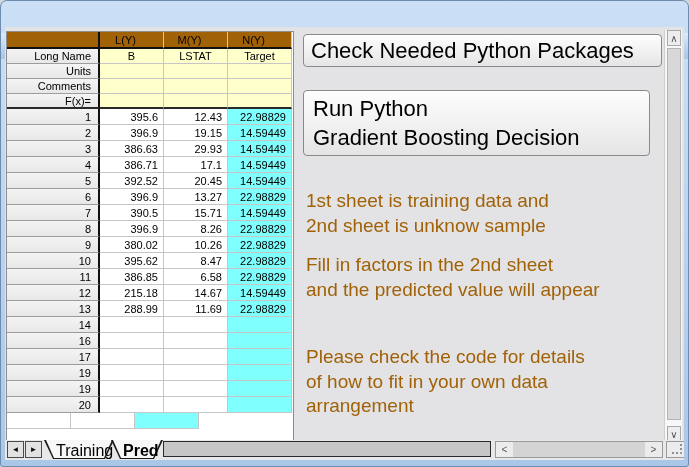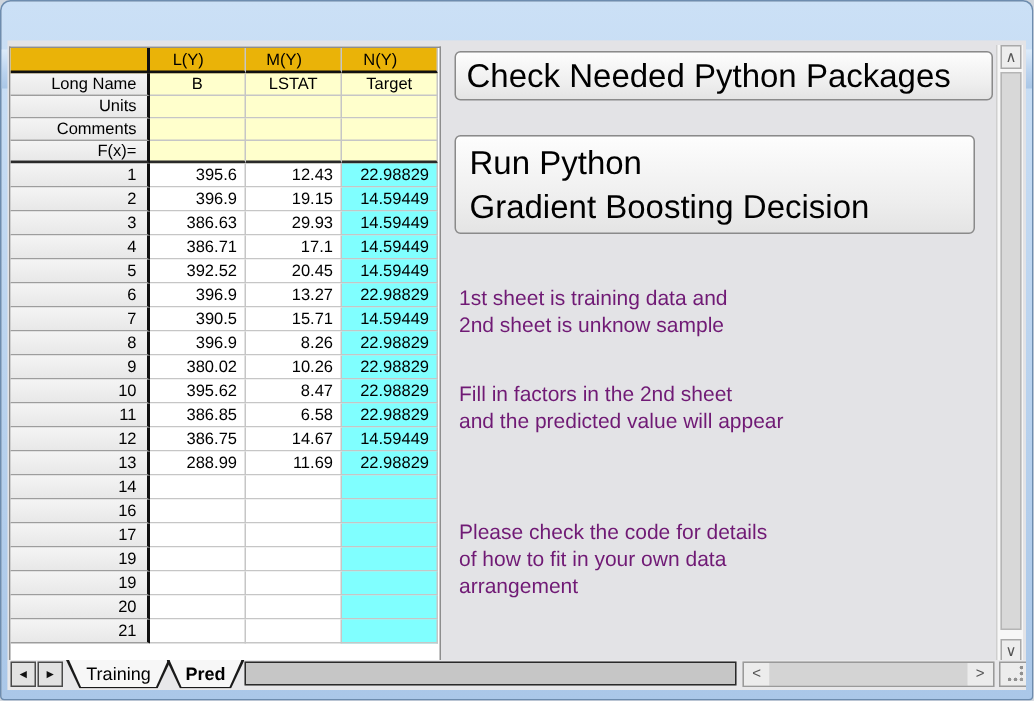--- a/index.html
+++ b/index.html
@@ -30,36 +30,36 @@
   
   .client{position:absolute;left:4px;right:4px;top:26px;bottom:6px;background:#e3e3e6;overflow:hidden;}
   
   .wtable{position:absolute;left:1px;top:4px;width:288px;height:411px;overflow:hidden;
     background:#fff;border:1px solid #8d8d8d;border-bottom:none;}
   .trow{display:flex;}
   .cell{border-right:1px solid #c6c6c6;border-bottom:1px solid #c6c6c6;
     font-size:11px;color:#000;display:flex;align-items:center;overflow:hidden;white-space:nowrap;}
   .rh{width:93px;background:linear-gradient(#f4f4f4,#e8e8e8);border-right:2px solid #101010;
     border-bottom:1px solid #9d9d9d;justify-content:flex-end;padding-right:7px;}
-  .colhead .cell{height:17px;background:#eab308;border-bottom:2px solid #101010;justify-content:center;padding-right:12px;}
+  .colhead .cell{height:17px;background:#a16207;border-bottom:2px solid #101010;justify-content:center;padding-right:12px;}
   .colhead .rh{border-right:2px solid #101010;}
   .hrow .cell{height:15px;}
   .hrow .hv{width:64px;background:var(--hdr-fill);justify-content:center;}
   .fxrow .cell{border-bottom:2px solid #2a2a2a;}
   .drow .cell{height:16px;}
   .drow .val{width:64px;background:#fff;justify-content:flex-end;padding-right:5px;}
   .drow .target{background:var(--target-fill);text-align:center;}
   
   .rpanel{position:absolute;left:289px;top:0;width:372px;bottom:20px;background:#e3e3e6;}
   .obtn{position:absolute;font-family:"Liberation Sans",sans-serif;color:#000;
     background:linear-gradient(#fdfdfd,#ededed 70%,#e4e4e4);
     border:1px solid #8a8a8a;border-radius:4px;text-align:left;cursor:pointer;}
   .obtn.one{left:9px;top:7px;width:359px;height:33px;font-size:22px;padding:0 7px;white-space:nowrap;}
   .obtn.two{left:9px;top:63px;width:347px;height:66px;font-size:22px;line-height:1.32;padding:2px 9px;}
-  .note{position:absolute;left:12px;font-size:14px;line-height:1.3;color:#701a75;}
+  .note{position:absolute;left:12px;font-size:19px;line-height:1.3;color:#a16207;}
   .note.n1{top:162px;}
   .note.n2{top:226px;}
   .note.n3{top:318px;}
   
   .vscroll{position:absolute;right:2px;top:3px;width:18px;height:412px;background:#f7f7f7;
     border-left:1px solid #cfcfcf;}
   .varrow{position:absolute;left:2px;width:14px;height:16px;background:#ededed;border:1px solid #a9a9a9;
     display:flex;align-items:center;justify-content:center;font-size:10px;color:#555;}
   .varrow.up{top:0;}
   .varrow.down{bottom:0;}
@@ -68,21 +68,21 @@
   .bottombar{position:absolute;left:0;right:0;bottom:0;height:20px;background:#e8e8ea;}
   .tabarrow{position:absolute;top:1px;width:17px;height:17px;background:#e2e2e2;border:1px solid #4a4a4a;
     display:flex;align-items:center;justify-content:center;font-size:8px;color:#111;}
   .tabarrow.left{left:2px;}
   .tabarrow.right{left:20px;}
   .tab{position:absolute;top:0;height:19px;cursor:pointer;}
   .tab-bg{position:absolute;inset:0;background:#1a1a1a;
     clip-path:polygon(0 0,100% 0,calc(100% - 9px) 100%,9px 100%);}
   .tab-bg::after{content:"";position:absolute;left:1px;right:1px;top:0;bottom:1px;background:#f7f7f7;
     clip-path:polygon(1px 0,calc(100% - 1px) 0,calc(100% - 9px) 100%,9px 100%);}
-  .tab-label{position:relative;display:block;text-align:center;font-size:12px;color:#000;
+  .tab-label{position:relative;display:block;text-align:center;font-size:16px;color:#000;
     padding:2px 12px 0 12px;}
   .tab.active .tab-label{font-weight:bold;}
   .tab.training{left:39px;width:70px;}
   .tab.pred{left:106px;width:52px;}
   .tabstrip{position:absolute;left:158px;top:1px;width:328px;height:16px;background:#c6c6c6;border:1px solid #2a2a2a;}
   .hscroll{position:absolute;left:490px;top:1px;width:168px;height:17px;border:1px solid #9a9a9a;
     display:flex;background:#d4d4d4;}
   .harrow{width:17px;height:100%;background:#ececec;display:flex;align-items:center;justify-content:center;
     font-size:10px;color:#555;}
   .htrack{flex:1;background:#d4d4d4;}
@@ -223,21 +223,21 @@
             <div class="cell val target">22.98829</div>
           </div>
           <div class="trow drow">
             <div class="cell rh">11</div>
             <div class="cell val">386.85</div>
             <div class="cell val">6.58</div>
             <div class="cell val target">22.98829</div>
           </div>
           <div class="trow drow">
             <div class="cell rh">12</div>
-            <div class="cell val">386.75</div>
+            <div class="cell val">215.18</div>
             <div class="cell val">14.67</div>
             <div class="cell val target">14.59449</div>
           </div>
           <div class="trow drow">
             <div class="cell rh">13</div>
             <div class="cell val">288.99</div>
             <div class="cell val">11.69</div>
             <div class="cell val target">22.98829</div>
           </div>
           <div class="trow drow">
@@ -270,21 +270,20 @@
             <div class="cell val"></div>
             <div class="cell val target"></div>
           </div>
           <div class="trow drow">
             <div class="cell rh">20</div>
             <div class="cell val"></div>
             <div class="cell val"></div>
             <div class="cell val target"></div>
           </div>
           <div class="trow drow">
-            <div class="cell rh">21</div>
             <div class="cell val"></div>
             <div class="cell val"></div>
             <div class="cell val target"></div>
           </div>
         </div>
     </div>
 
     <div class="rpanel">
       <button class="obtn two">
         <div>Run Python</div>

